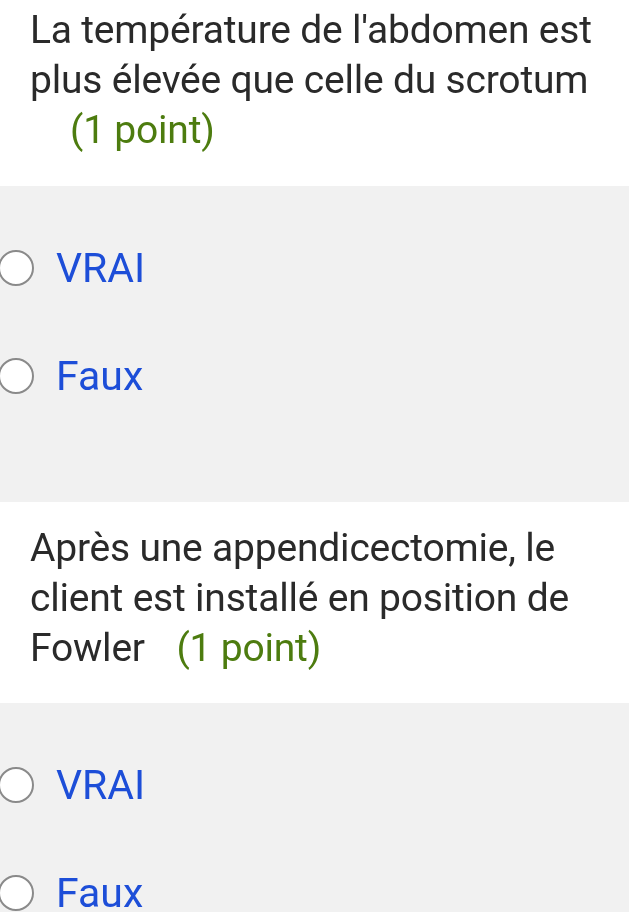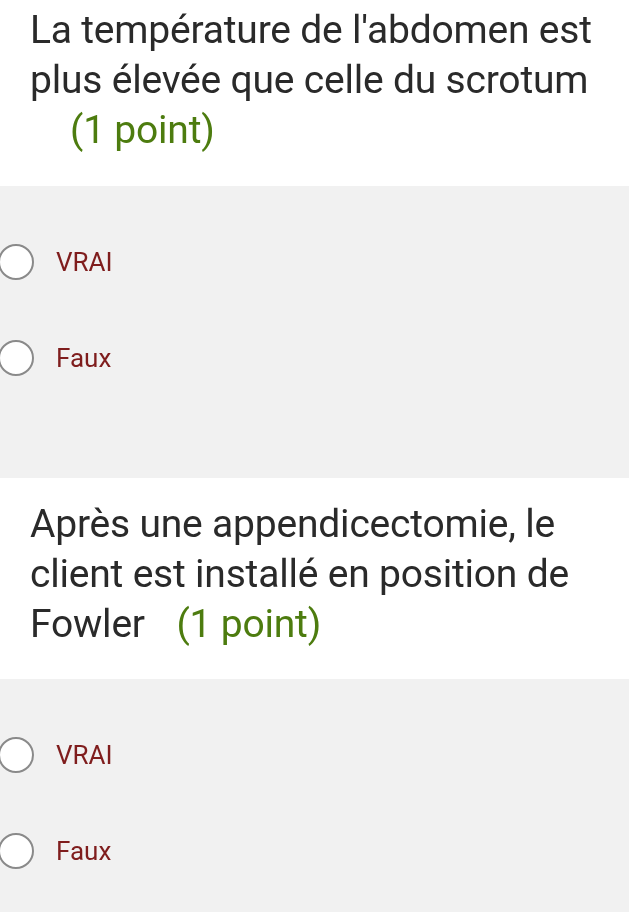--- a/index.html
+++ b/index.html
@@ -43,22 +43,22 @@
     width: 36px;
     height: 36px;
     border: 2px solid #8a8a8a;
     border-radius: 50%;
     flex-shrink: 0;
     margin-left: -2px;
     margin-right: 22px;
     background: #fff;
   }
   .option-label {
-    font-size: 26px;
-    color: #7f1d1d;
+    font-size: 41px;
+    color: #1d4ed8;
     font-weight: 400;
   }
   .q2-header {
     padding-top: 22px;
   }
   .q2-points {
     margin-left: 22px;
   }
 </style>
 </head>

